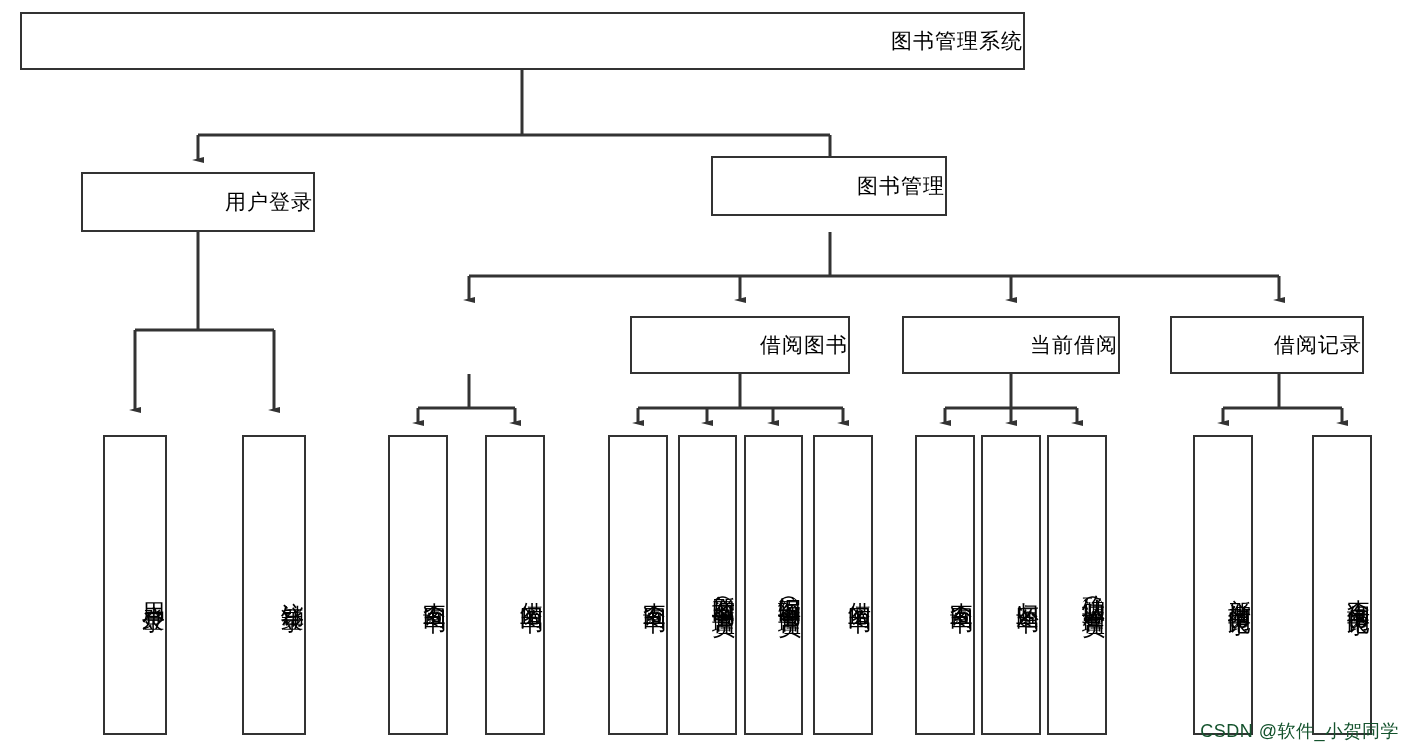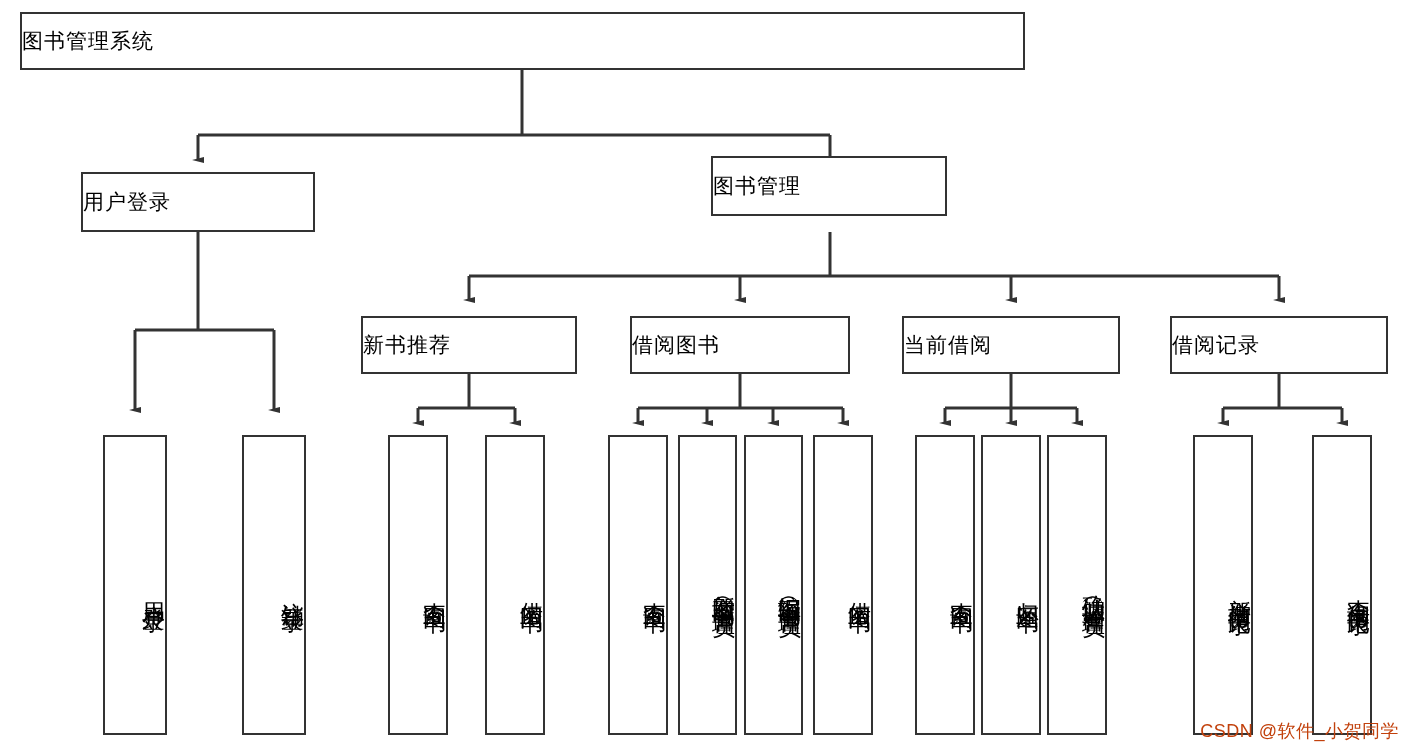--- a/index.html
+++ b/index.html
@@ -24,21 +24,21 @@
     width: 1405px;
     height: 747px;
   }
   .node {
     position: absolute;
     box-sizing: border-box;
     background: #ffffff;
     border: 2px solid #333333;
     display: flex;
     align-items: center;
-    justify-content: flex-start;
+    justify-content: flex-end;
     color: #000000;
   }
   .node.horiz {
     font-size: 21px;
     letter-spacing: 1px;
   }
   .node.vert {
     writing-mode: vertical-rl;
     text-orientation: upright;
     font-size: 23px;
@@ -51,21 +51,21 @@
   .node.vert .vtext {
     writing-mode: vertical-rl;
     text-orientation: upright;
     white-space: nowrap;
   }
   #watermark {
     position: absolute;
     right: 6px;
     bottom: 4px;
     font-size: 18px;
-    color: #c2410c;
+    color: #14532d;
     letter-spacing: 0.5px;
     white-space: nowrap;
   }
 </style>
 </head>
 <body>
 
 <div id="canvas">
 
   <svg id="wires" viewBox="0 0 1405 747" xmlns="http://www.w3.org/2000/svg">
@@ -123,30 +123,27 @@
     <span>图书管理系统</span>
   </div>
 
   <div class="node horiz" style="left:81px; top:172px; width:234px; height:60px;">
     <span>用户登录</span>
   </div>
   <div class="node horiz" style="left:711px; top:156px; width:236px; height:60px;">
     <span>图书管理</span>
   </div>
 
-  <div class="node horiz" style="left:361px; top:316px; width:216px; height:58px;">
-    <span>新书推荐</span>
-  </div>
   <div class="node horiz" style="left:630px; top:316px; width:220px; height:58px;">
     <span>借阅图书</span>
   </div>
   <div class="node horiz" style="left:902px; top:316px; width:218px; height:58px;">
     <span>当前借阅</span>
   </div>
-  <div class="node horiz" style="left:1170px; top:316px; width:218px; height:58px;">
+  <div class="node horiz" style="left:1170px; top:316px; width:194px; height:58px;">
     <span>借阅记录</span>
   </div>
 
   <div class="node vert" style="left:103px; top:435px; width:64px; height:300px;">
     <span class="vtext">用户登录</span>
   </div>
   <div class="node vert" style="left:242px; top:435px; width:64px; height:300px;">
     <span class="vtext">注销登录</span>
   </div>
 

